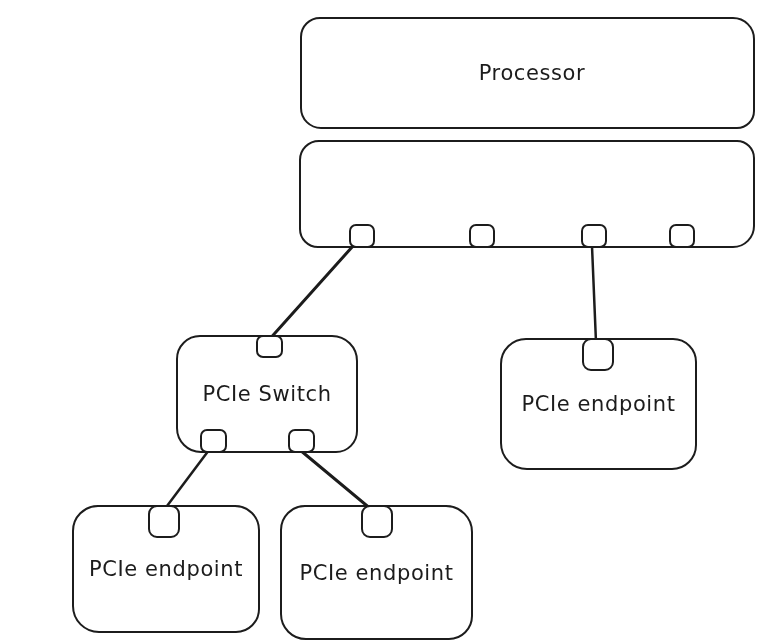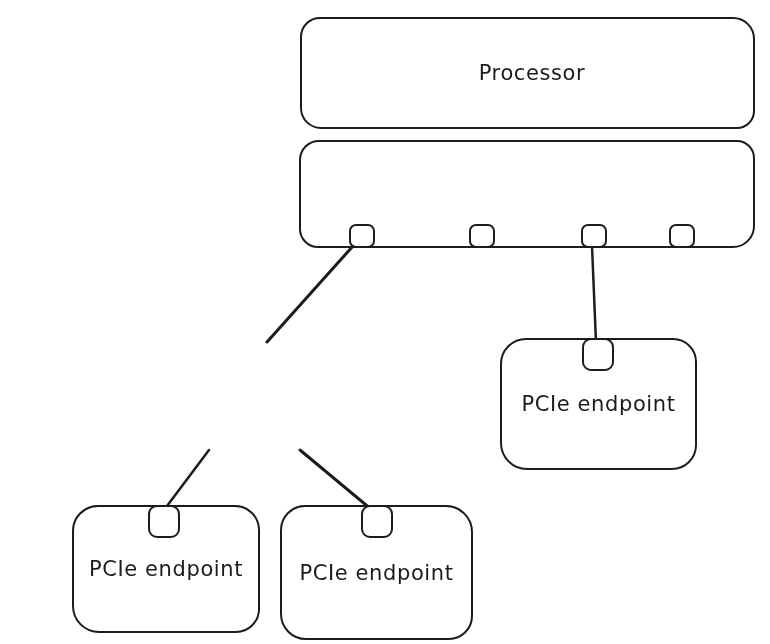--- a/index.html
+++ b/index.html
@@ -70,20 +70,26 @@
     <span class="label">Processor</span>
   </div>
 
   <div class="node" id="root-complex">
     <span class="port rc-port" style="left:48px"></span>
     <span class="port rc-port" style="left:168px"></span>
     <span class="port rc-port" style="left:280px"></span>
     <span class="port rc-port" style="left:368px"></span>
   </div>
 
+  <div class="node" id="pcie-switch">
+    <span class="label">PCIe Switch</span>
+    <span class="port sw-top" style="left:78px"></span>
+    <span class="port sw-bottom" style="left:22px"></span>
+    <span class="port sw-bottom" style="left:110px"></span>
+  </div>
 
   <div class="node" id="endpoint-right">
     <span class="label">PCIe endpoint</span>
     <span class="port ep-port" style="left:80px"></span>
   </div>
 
   <div class="node" id="endpoint-left">
     <span class="label">PCIe endpoint</span>
     <span class="port ep-port" style="left:74px"></span>
   </div>

